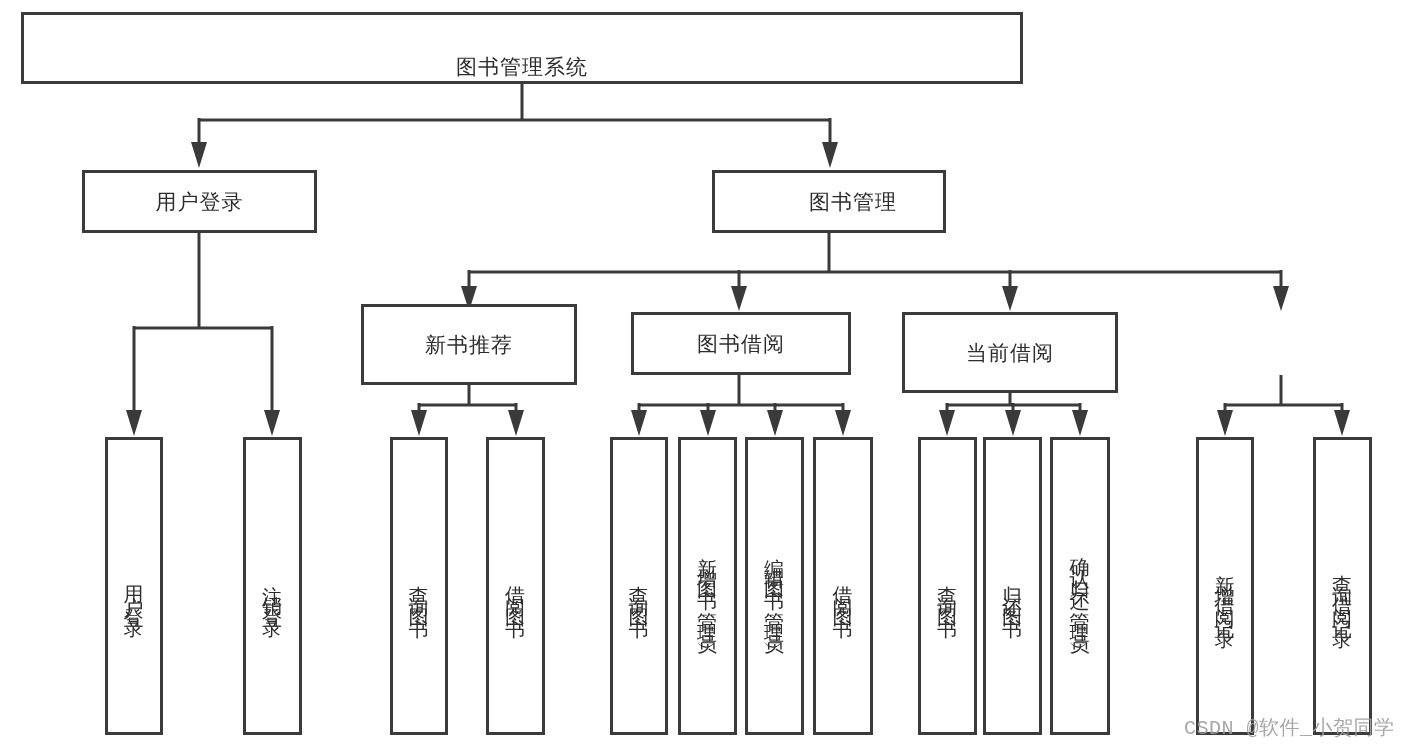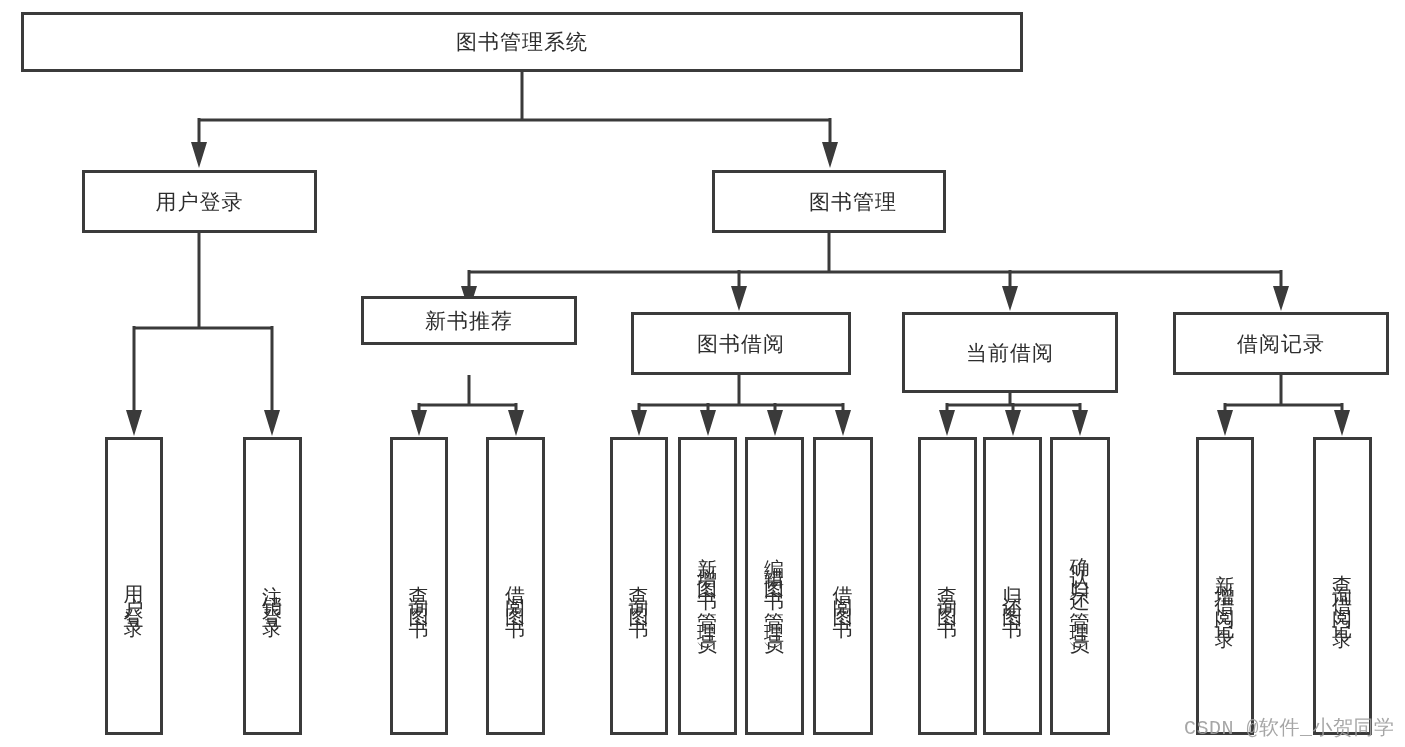--- a/index.html
+++ b/index.html
@@ -78,42 +78,39 @@
     <path class="wire" d="M739,375 L739,405 M639,405 L843,405 M639,403 L639,412 M708,403 L708,412 M775,403 L775,412 M843,403 L843,412"></path>
     <path class="arrowhead" d="M631,410 L647,410 L639,436 Z M700,410 L716,410 L708,436 Z M767,410 L783,410 L775,436 Z M835,410 L851,410 L843,436 Z"></path>
 
     <path class="wire" d="M1010,375 L1010,405 M947,405 L1080,405 M947,403 L947,412 M1013,403 L1013,412 M1080,403 L1080,412"></path>
     <path class="arrowhead" d="M939,410 L955,410 L947,436 Z M1005,410 L1021,410 L1013,436 Z M1072,410 L1088,410 L1080,436 Z"></path>
 
     <path class="wire" d="M1281,375 L1281,405 M1225,405 L1342,405 M1225,403 L1225,412 M1342,403 L1342,412"></path>
     <path class="arrowhead" d="M1217,410 L1233,410 L1225,436 Z M1334,410 L1350,410 L1342,436 Z"></path>
   </svg>
 
-  <div class="box" style="left:21px; top:12px; width:1002px; height:60px;">
+  <div class="box" style="left:21px; top:12px; width:1002px; height:72px;align-items:flex-end;">
     <span class="hlabel">图书管理系统</span>
   </div>
 
   <div class="box" style="left:82px; top:170px; width:235px; height:63px;">
     <span class="hlabel">用户登录</span>
   </div>
   <div class="box" style="left:712px; top:170px; width:234px; height:63px;padding-left:48px;">
     <span class="hlabel">图书管理</span>
   </div>
 
-  <div class="box" style="left:361px; top:296px; width:216px; height:49px;align-items:center;">
+  <div class="box" style="left:361px; top:304px; width:216px; height:81px;align-items:center;">
     <span class="hlabel">新书推荐</span>
   </div>
   <div class="box" style="left:631px; top:312px; width:220px; height:63px;">
     <span class="hlabel">图书借阅</span>
   </div>
   <div class="box" style="left:902px; top:312px; width:216px; height:81px;">
     <span class="hlabel">当前借阅</span>
-  </div>
-  <div class="box" style="left:1173px; top:312px; width:216px; height:63px;">
-    <span class="hlabel">借阅记录</span>
   </div>
 
   <div class="box leaf" style="left:105px; width:58px;">
     <span class="vtext">用户登录</span>
   </div>
   <div class="box leaf" style="left:243px; width:59px;">
     <span class="vtext">注销登录</span>
   </div>
 
   <div class="box leaf" style="left:390px; width:58px;">

